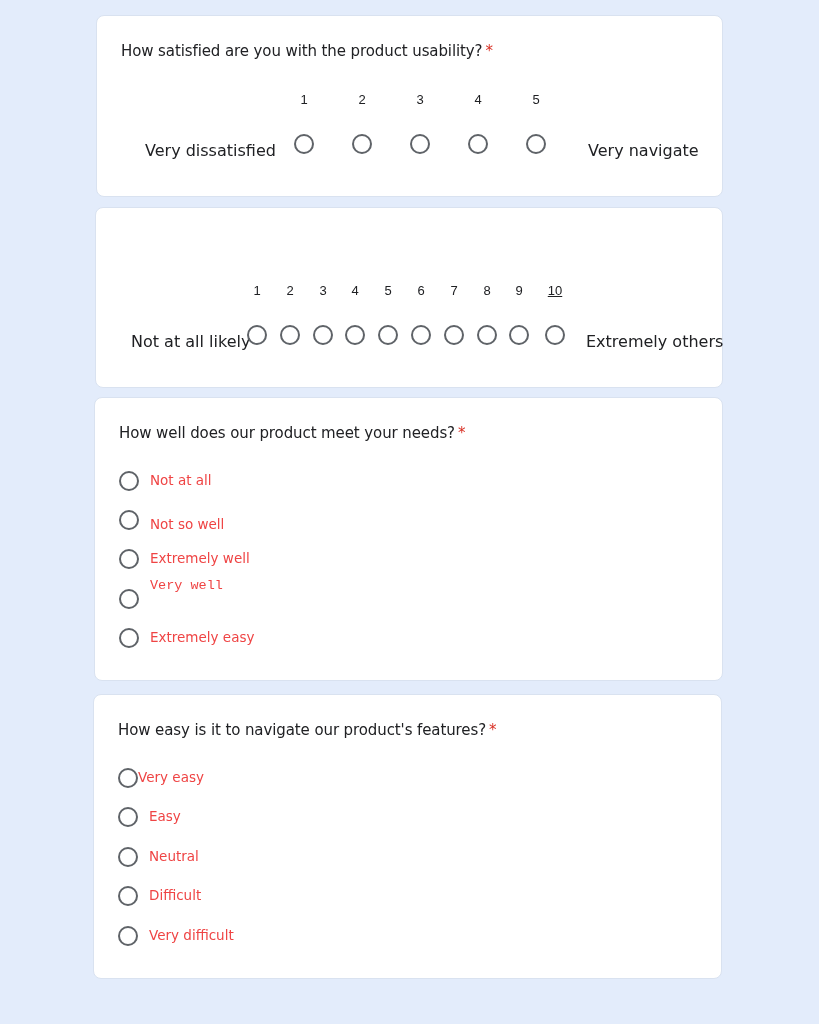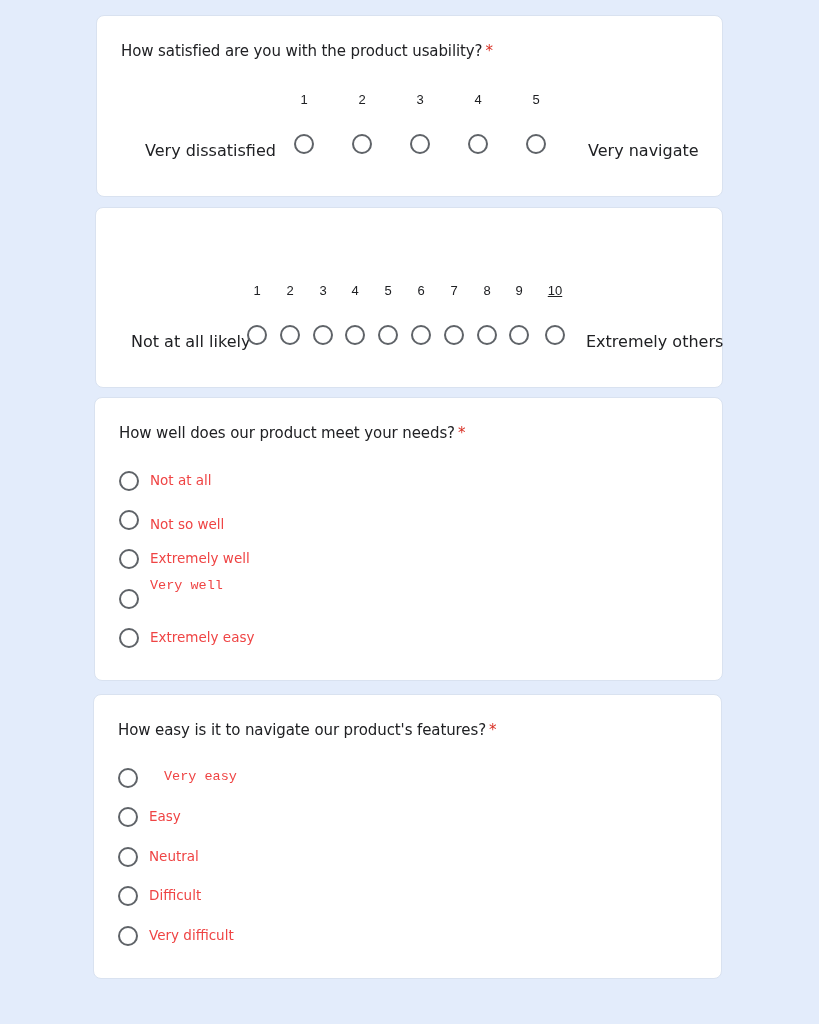--- a/index.html
+++ b/index.html
@@ -113,21 +113,21 @@
   <span class="opt-label" style="left:55px;top:180px;font-family:Liberation Mono, monospace;">Very well</span>
   <div class="radio" style="left:24px;top:230px;"></div>
   <span class="opt-label" style="left:55px;top:231px;">Extremely easy</span>
 </div>
 
 <div class="card" style="left:93px;top:694px;width:629px;height:285px;">
   <div class="q-title" style="left:24px;top:26px;">
     <span>How easy is it to navigate our product's features?</span><span class="req">*</span>
   </div>
   <div class="radio" style="left:24px;top:73px;"></div>
-  <span class="opt-label" style="left:70px;top:74px;font-family:Liberation Mono, monospace;">Very easy</span>
+  <span class="opt-label" style="left:44px;top:74px;">Very easy</span>
   <div class="radio" style="left:24px;top:112px;"></div>
   <span class="opt-label" style="left:55px;top:113px;">Easy</span>
   <div class="radio" style="left:24px;top:152px;"></div>
   <span class="opt-label" style="left:55px;top:153px;">Neutral</span>
   <div class="radio" style="left:24px;top:191px;"></div>
   <span class="opt-label" style="left:55px;top:192px;">Difficult</span>
   <div class="radio" style="left:24px;top:231px;"></div>
   <span class="opt-label" style="left:55px;top:232px;">Very difficult</span>
 </div>
 

